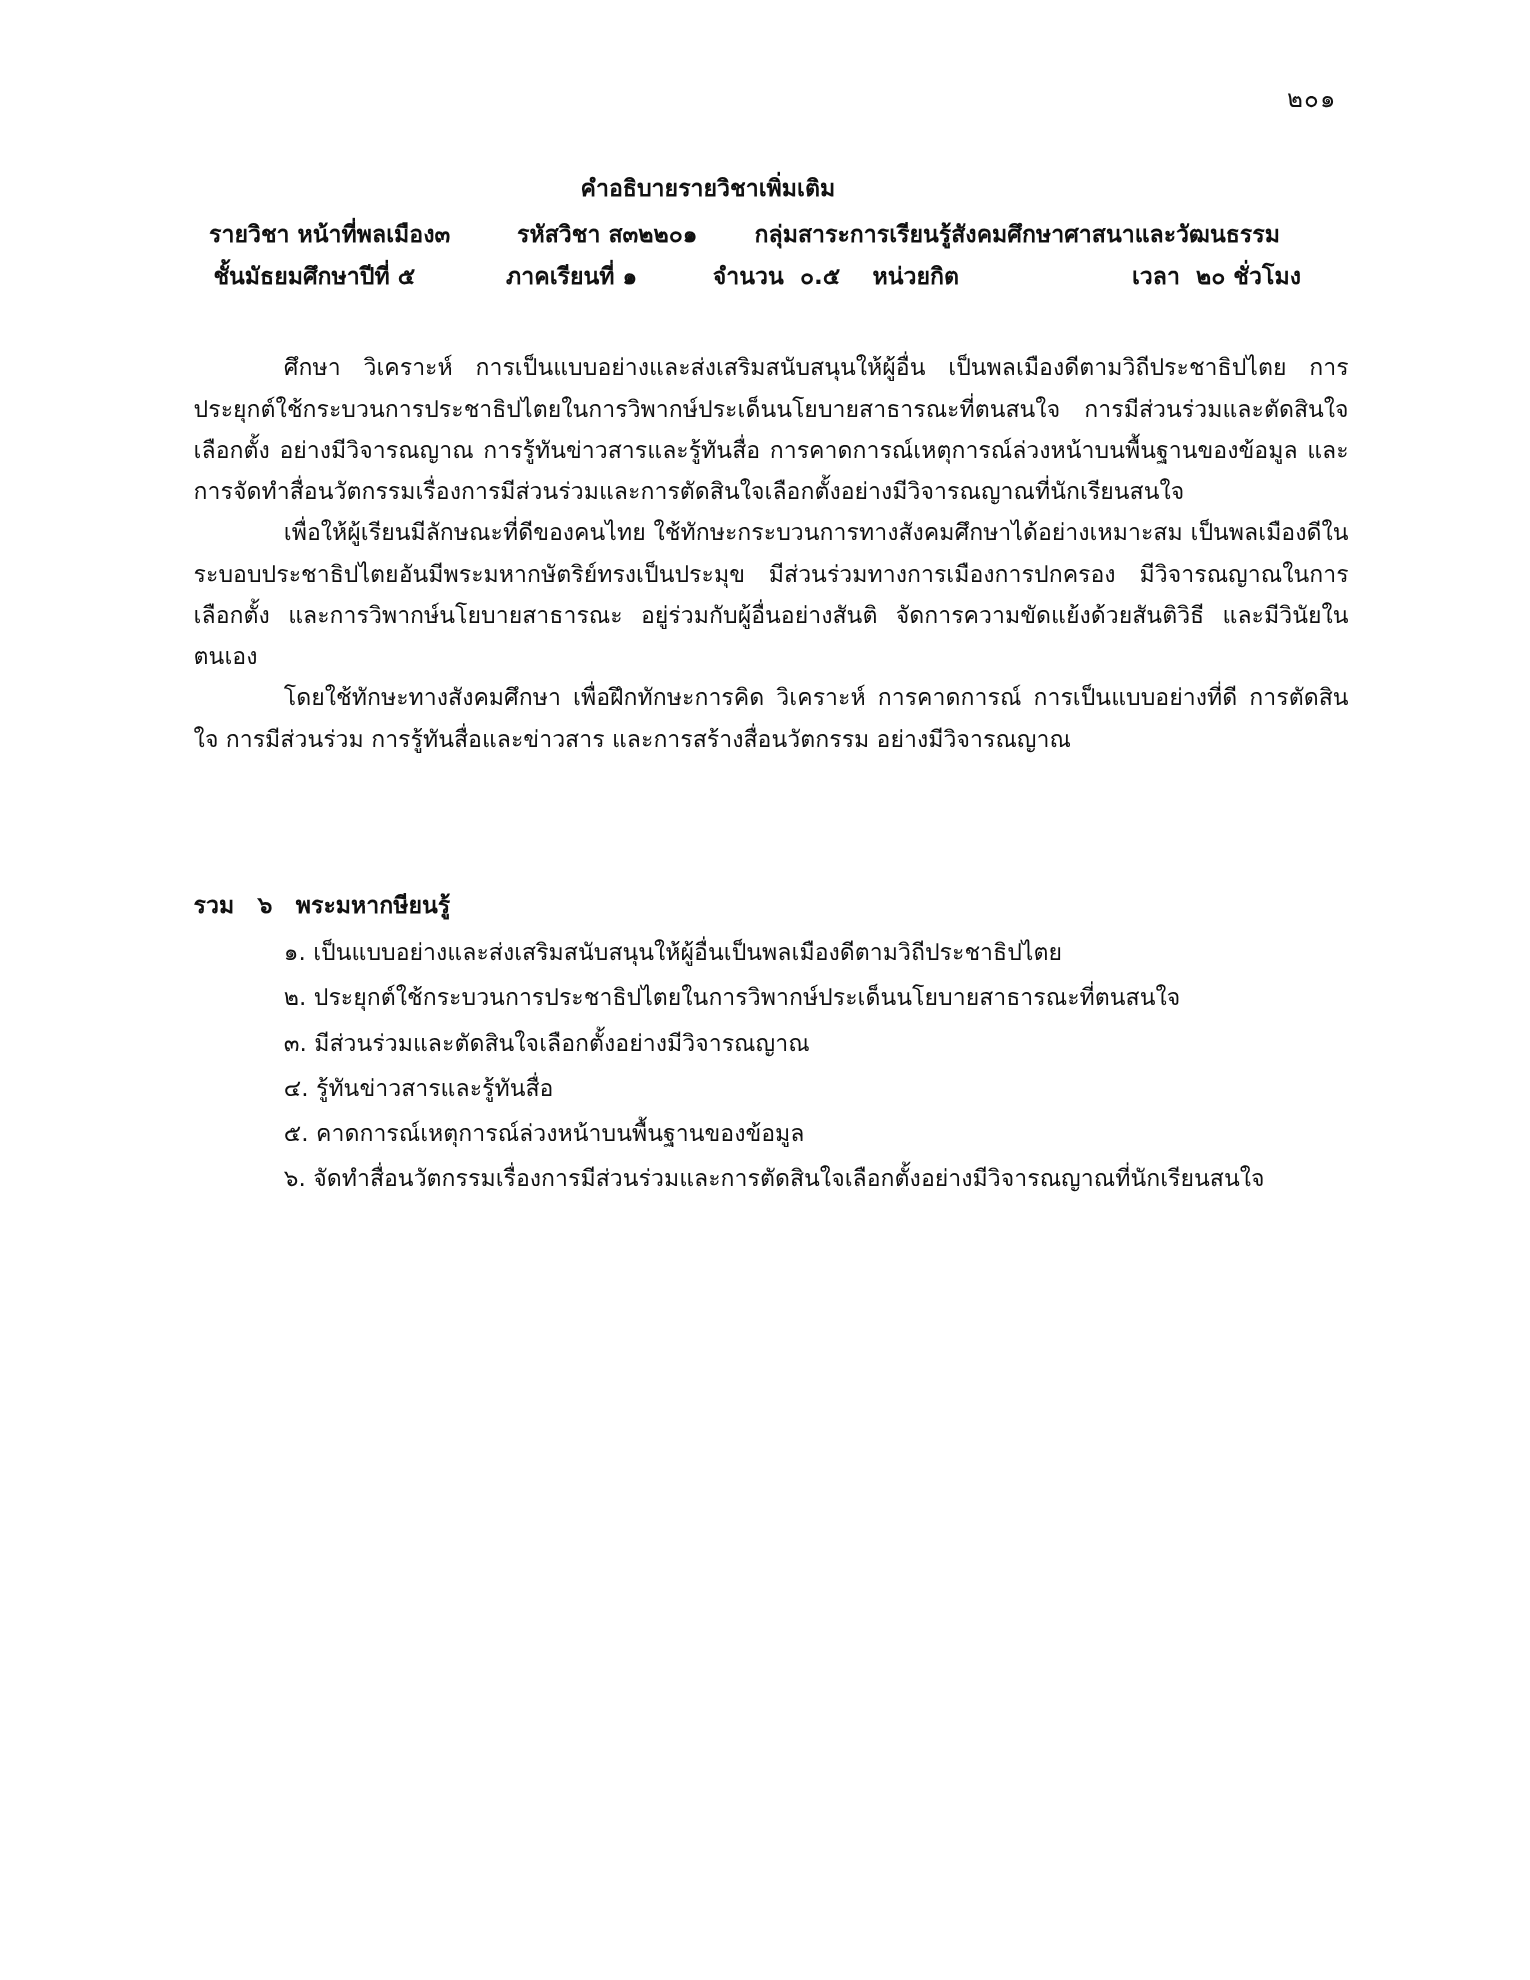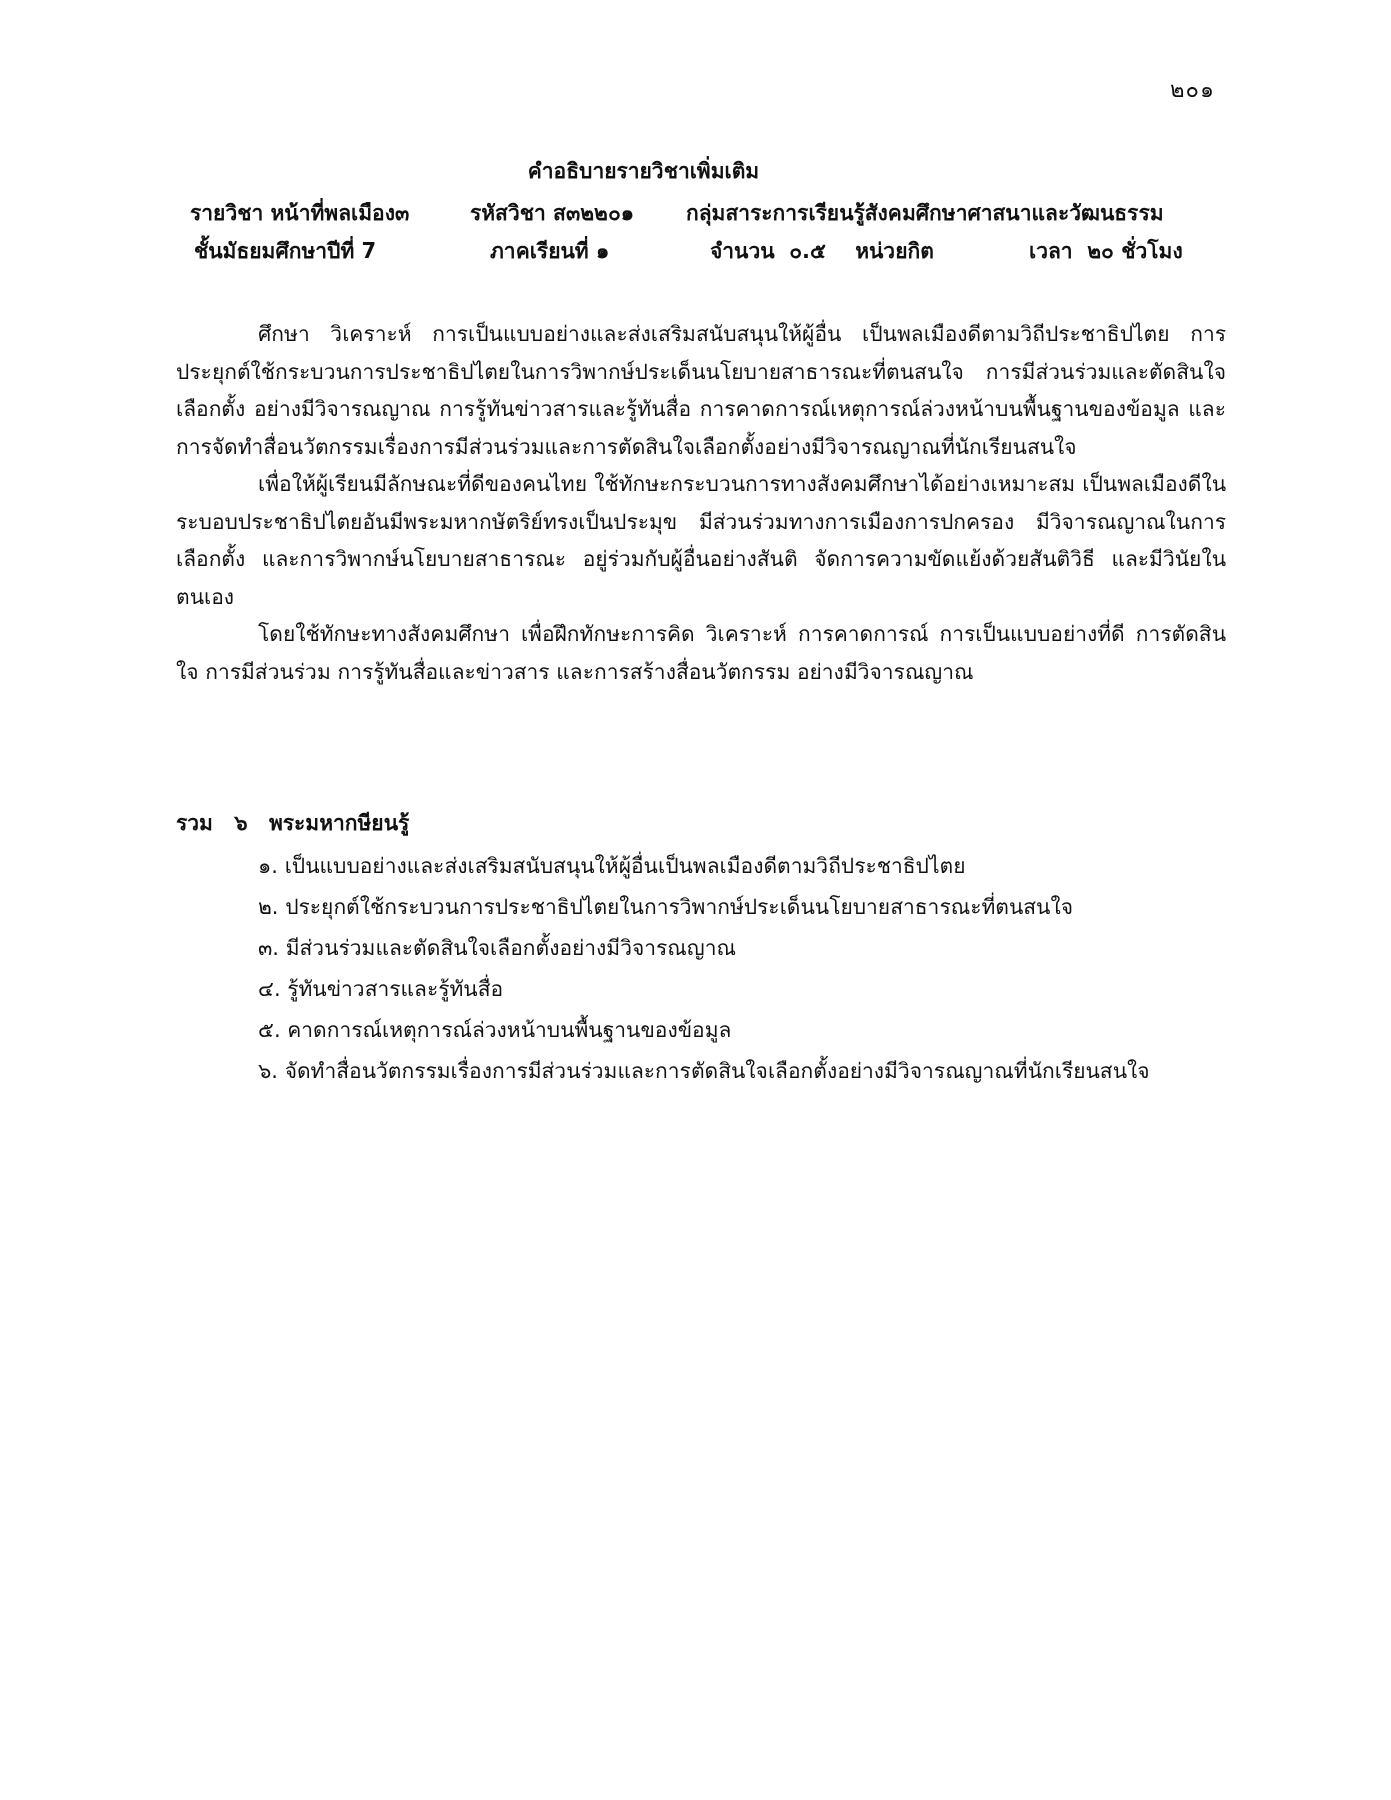--- a/index.html
+++ b/index.html
@@ -49,23 +49,23 @@
 
 <div class="title">คำอธิบายรายวิชาเพิ่มเติม</div>
 
 <div class="header-row row1">
   <span style="left:190px">รายวิชา หน้าที่พลเมือง๓</span>
   <span style="left:470px">รหัสวิชา ส๓๒๒๐๑</span>
   <span style="left:686px">กลุ่มสาระการเรียนรู้สังคมศึกษาศาสนาและวัฒนธรรม</span>
 </div>
 
 <div class="header-row row2">
-  <span style="left:194px">ชั้นมัธยมศึกษาปีที่ 7</span>
-  <span style="left:490px">ภาคเรียนที่ ๑</span>
-  <span style="left:710px; white-space:pre">จำนวน  ๐.๕    หน่วยกิต</span>
+  <span style="left:194px">ชั้นมัธยมศึกษาปีที่ ๕</span>
+  <span style="left:460px">ภาคเรียนที่ ๑</span>
+  <span style="left:648px; white-space:pre">จำนวน  ๐.๕    หน่วยกิต</span>
   <span style="left:1029px; white-space:pre">เวลา  ๒๐ ชั่วโมง</span>
 </div>
 
 <div class="body-text p1">
   <p class="para indent">ศึกษา วิเคราะห์ การเป็นแบบอย่างและส่งเสริมสนับสนุนให้ผู้อื่น เป็นพลเมืองดีตามวิถีประชาธิปไตย การประยุกต์ใช้กระบวนการประชาธิปไตยในการวิพากษ์ประเด็นนโยบายสาธารณะที่ตนสนใจ การมีส่วนร่วมและตัดสินใจเลือกตั้ง อย่างมีวิจารณญาณ การรู้ทันข่าวสารและรู้ทันสื่อ การคาดการณ์เหตุการณ์ล่วงหน้าบนพื้นฐานของข้อมูล และการจัดทำสื่อนวัตกรรมเรื่องการมีส่วนร่วมและการตัดสินใจเลือกตั้งอย่างมีวิจารณญาณที่นักเรียนสนใจ</p>
   <p class="para indent">เพื่อให้ผู้เรียนมีลักษณะที่ดีของคนไทย ใช้ทักษะกระบวนการทางสังคมศึกษาได้อย่างเหมาะสม เป็นพลเมืองดีในระบอบประชาธิปไตยอันมีพระมหากษัตริย์ทรงเป็นประมุข มีส่วนร่วมทางการเมืองการปกครอง มีวิจารณญาณในการเลือกตั้ง และการวิพากษ์นโยบายสาธารณะ อยู่ร่วมกับผู้อื่นอย่างสันติ  จัดการความขัดแย้งด้วยสันติวิธี และมีวินัยในตนเอง</p>
   <p class="para indent">โดยใช้ทักษะทางสังคมศึกษา เพื่อฝึกทักษะการคิด วิเคราะห์ การคาดการณ์ การเป็นแบบอย่างที่ดี การตัดสินใจ การมีส่วนร่วม การรู้ทันสื่อและข่าวสาร  และการสร้างสื่อนวัตกรรม อย่างมีวิจารณญาณ</p>
 </div>
 
 <div class="summary-heading">

